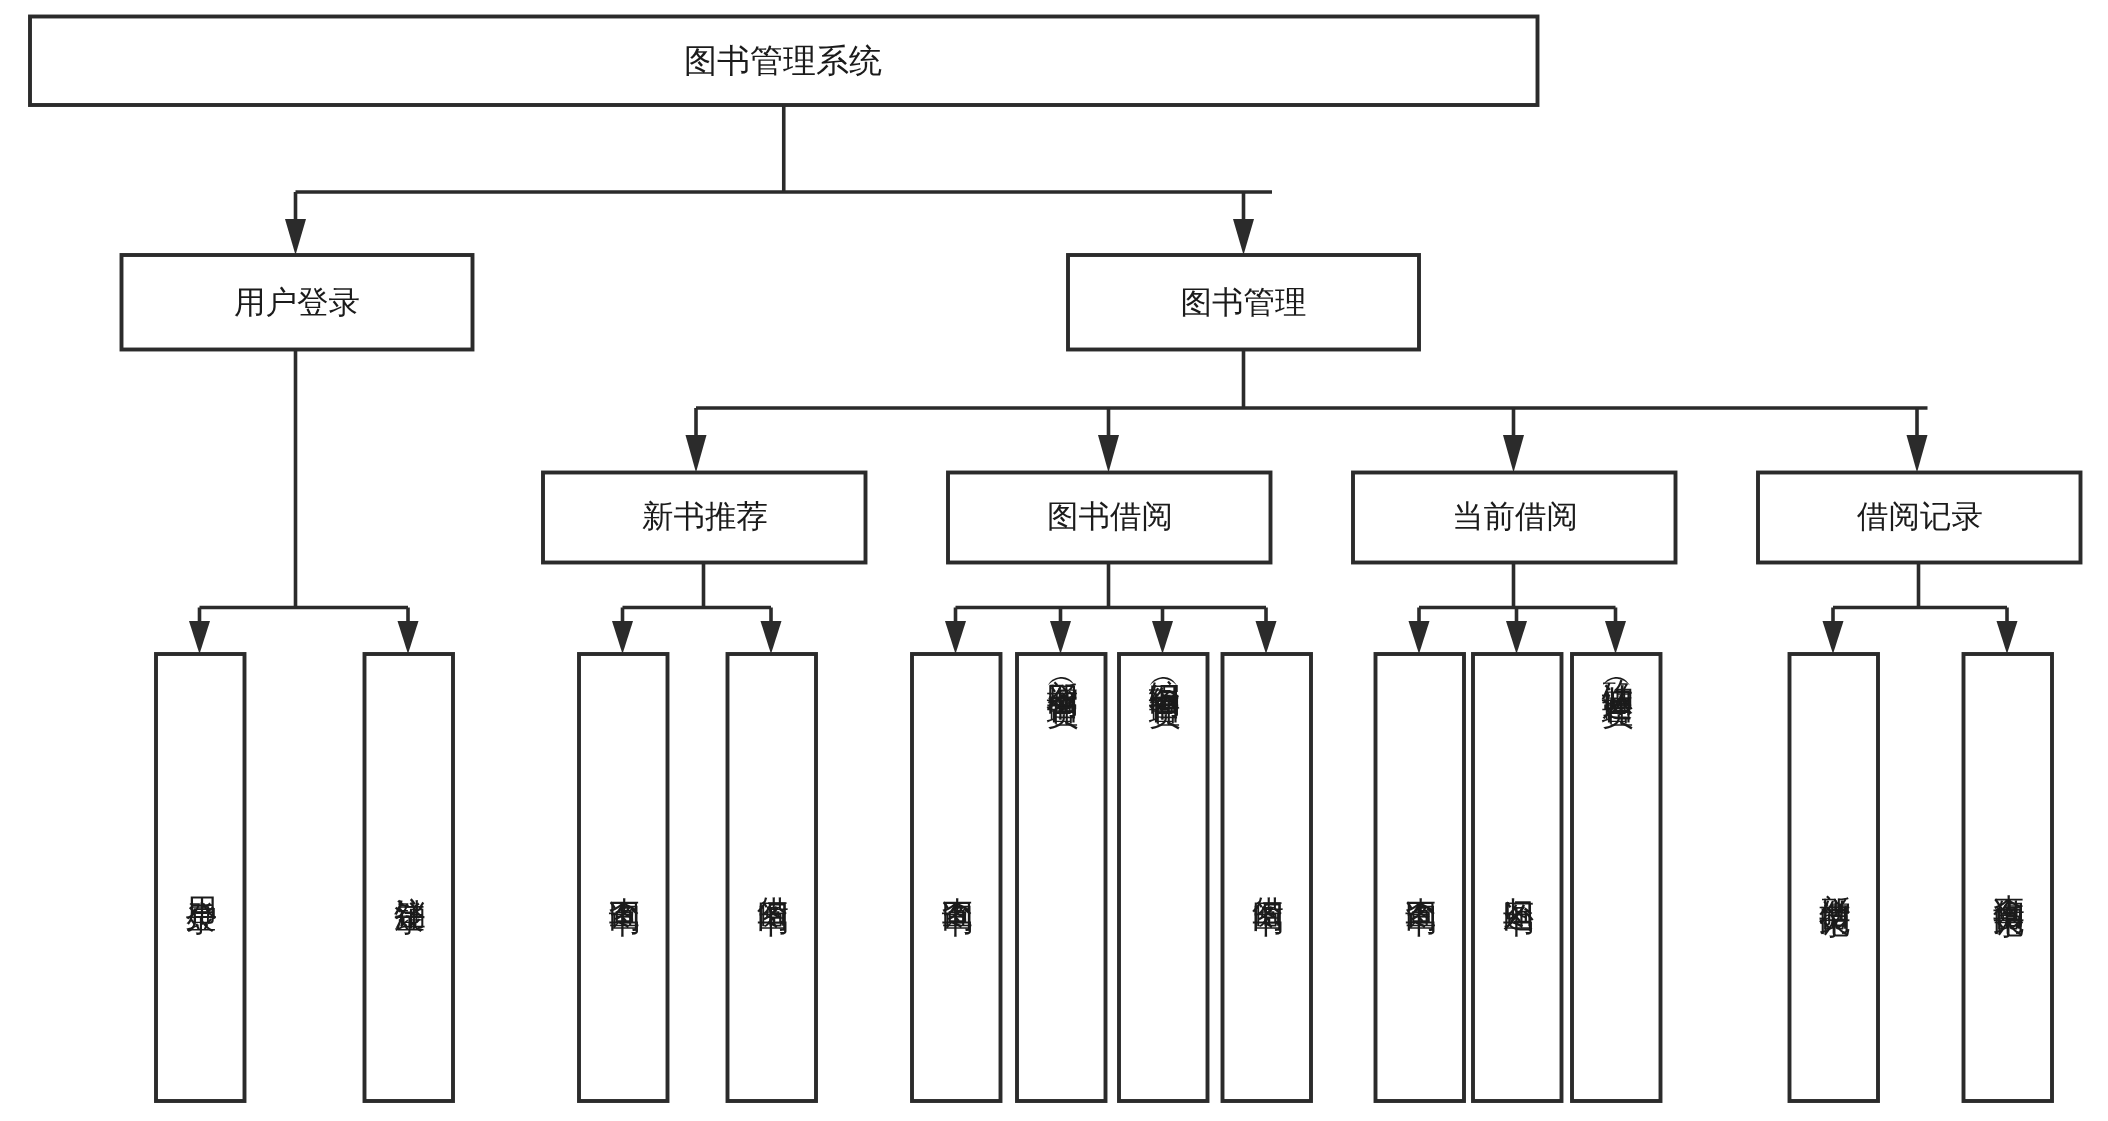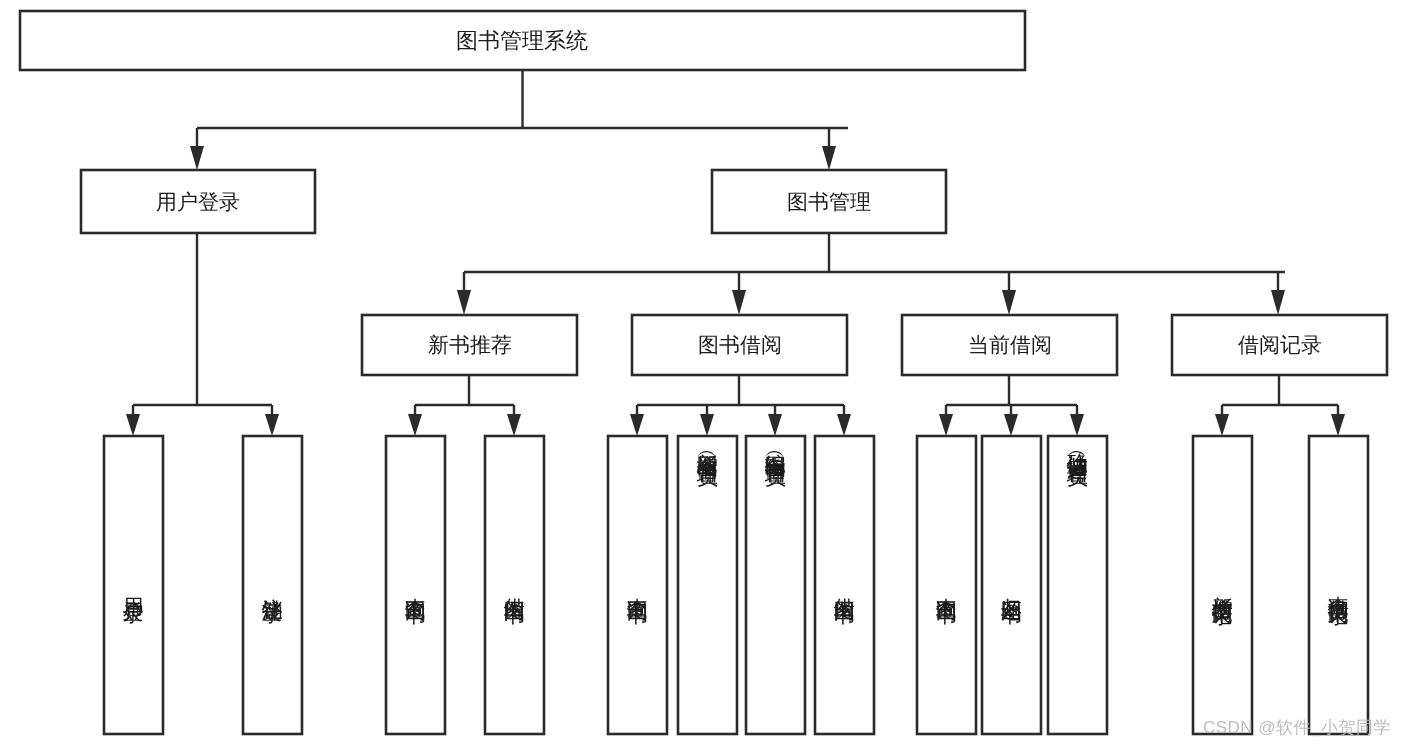--- a/index.html
+++ b/index.html
@@ -276,15 +276,14 @@
     <span class="leaf-label">确认归还（管理员）</span>
   </div>
 
   <div class="leaf-label-wrap" style="left:1193px; top:436px; width:59px; height:298px;">
     <span class="leaf-label">新增借阅记录</span>
   </div>
   <div class="leaf-label-wrap" style="left:1309px; top:436px; width:59px; height:298px;">
     <span class="leaf-label">查询借阅记录</span>
   </div>
 
-  <div class="watermark">CSDN @软件_小贺同学</div>
 
 </div>
 
 </body></html>

